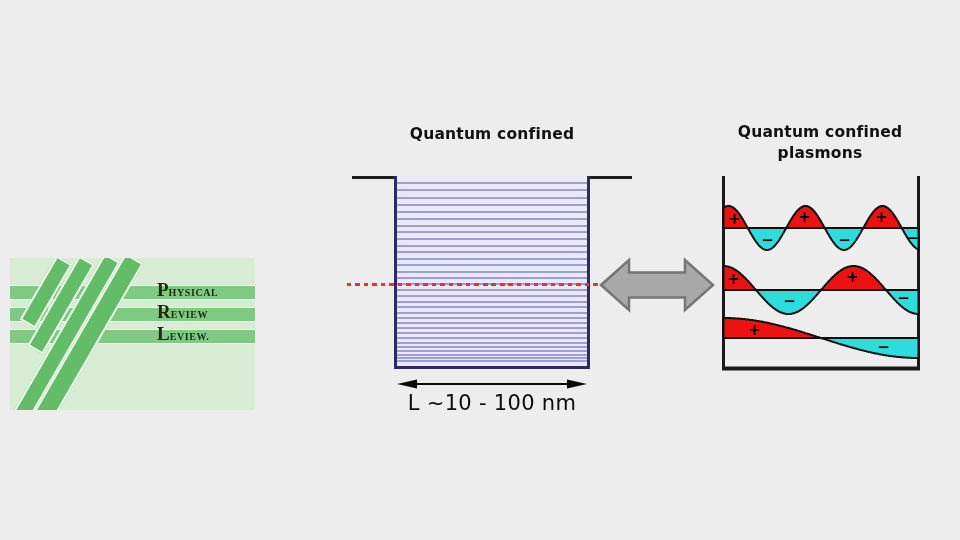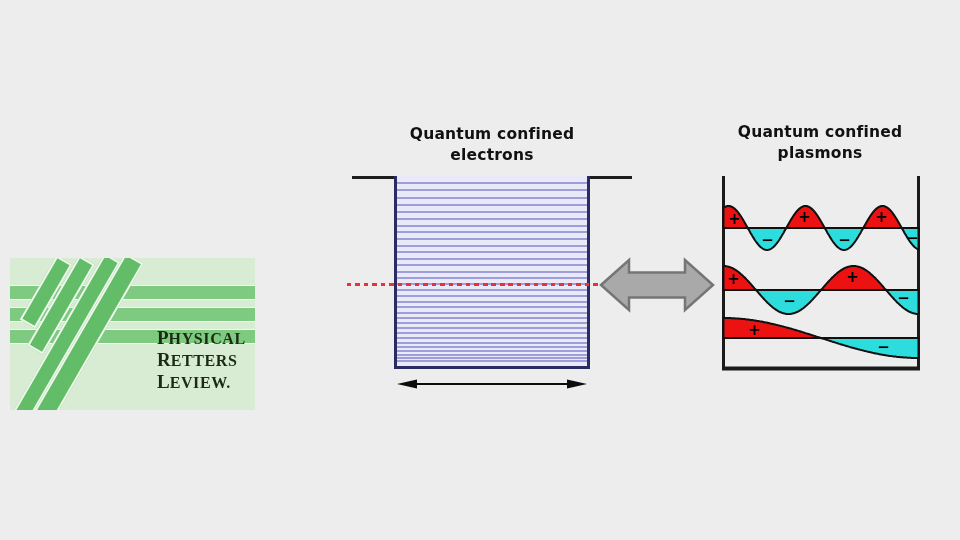--- a/index.html
+++ b/index.html
@@ -22,21 +22,21 @@
     position:absolute; background:var(--logo-stripe,#63bd68);
     border:2px solid #eef7ec;
   }
   .logo-line{
     position:absolute; left:147px; width:96px; height:17px;
     display:flex; align-items:baseline; white-space:nowrap;
     color:var(--logo-text,#1c2a14);
     font-family:"Liberation Serif", serif; font-weight:bold;
   }
   .logo-line .cap{font-size:19px; line-height:15px;}
-  .logo-line .caps-rest{font-size:16px; letter-spacing:0.6px;margin-top:48px;}
+  .logo-line .caps-rest{font-size:10px; letter-spacing:0.6px;}
   
   .panel-title{
     position:absolute; width:300px; text-align:center;
     font-size:15.5px; font-weight:bold; color:#111; line-height:21px;
     letter-spacing:0.2px;
   }
   
   .shoulder{position:absolute; top:176px; width:43px; height:3px; background:#1d1d1d;}
   .well{
     position:absolute; left:394px; top:176px; width:190px; height:190px;
@@ -73,31 +73,30 @@
     <div class="logo-stripe" style="left:27px; top:-3px;  width:14px; height:70px;  transform:rotate(30deg);"></div>
     <div class="logo-stripe" style="left:42px; top:-5px;  width:14px; height:100px; transform:rotate(30deg);"></div>
     <div class="logo-stripe" style="left:35px; top:-16px; width:14px; height:230px; transform:rotate(30deg);"></div>
     <div class="logo-stripe" style="left:53px; top:-16px; width:17px; height:240px; transform:rotate(30deg);"></div>
     <div class="logo-line" style="top:24px">
       <span class="cap">P</span>
         <span class="caps-rest">HYSICAL</span>
     </div>
     <div class="logo-line" style="top:46px">
       <span class="cap">R</span>
-        <span class="caps-rest">ETTERS</span>
+        <span class="caps-rest">EVIEW</span>
     </div>
     <div class="logo-line" style="top:68px">
       <span class="cap">L</span>
         <span class="caps-rest">EVIEW.</span>
     </div>
   </div>
 
   <div class="panel-title" style="left:342px; top:124px;">
     <div>Quantum confined</div>
-    <div>electrons</div>
   </div>
 
   <div class="shoulder" style="left:352px;"></div>
   <div class="shoulder" style="left:589px;"></div>
   <div class="well" id="well-interior">
       <div class="energy-line" style="top: 184px; background: rgb(158, 158, 219);"></div>
       <div class="energy-line" style="top: 181.1px; background: rgb(158, 158, 219);"></div>
       <div class="energy-line" style="top: 177.7px; background: rgb(158, 158, 219);"></div>
       <div class="energy-line" style="top: 173.9px; background: rgb(158, 158, 219);"></div>
       <div class="energy-line" style="top: 169.9px; background: rgb(158, 158, 219);"></div>
@@ -129,20 +128,21 @@
       <div class="energy-line" style="top: 13.3px; background: rgb(158, 158, 219);"></div>
       <div class="energy-line" style="top: 6px; background: rgb(158, 158, 219);"></div>
     </div>
   <div class="fermi-line"></div>
 
   <svg class="length-arrow" width="192" height="16">
     <line x1="6" y1="8" x2="186" y2="8" stroke="#0c0c0c" stroke-width="2"></line>
     <polygon points="1,8 21,3.5 21,12.5" fill="#0c0c0c"></polygon>
     <polygon points="191,8 171,3.5 171,12.5" fill="#0c0c0c"></polygon>
   </svg>
+  <div class="length-label">L ~10 - 100 nm</div>
 
   <svg class="coupling-arrow" width="116" height="58">
     <polygon points="2,29 30,4 30,16.5 86,16.5 86,4 114,29 86,54 86,41.5 30,41.5 30,54" stroke-width="2.5" stroke-linejoin="miter" fill="#a9a9a9" stroke="#757575"></polygon>
   </svg>
 
   <div class="panel-title" style="left:670px; top:122px;">
     <div>Quantum confined</div>
     <div>plasmons</div>
   </div>
 

